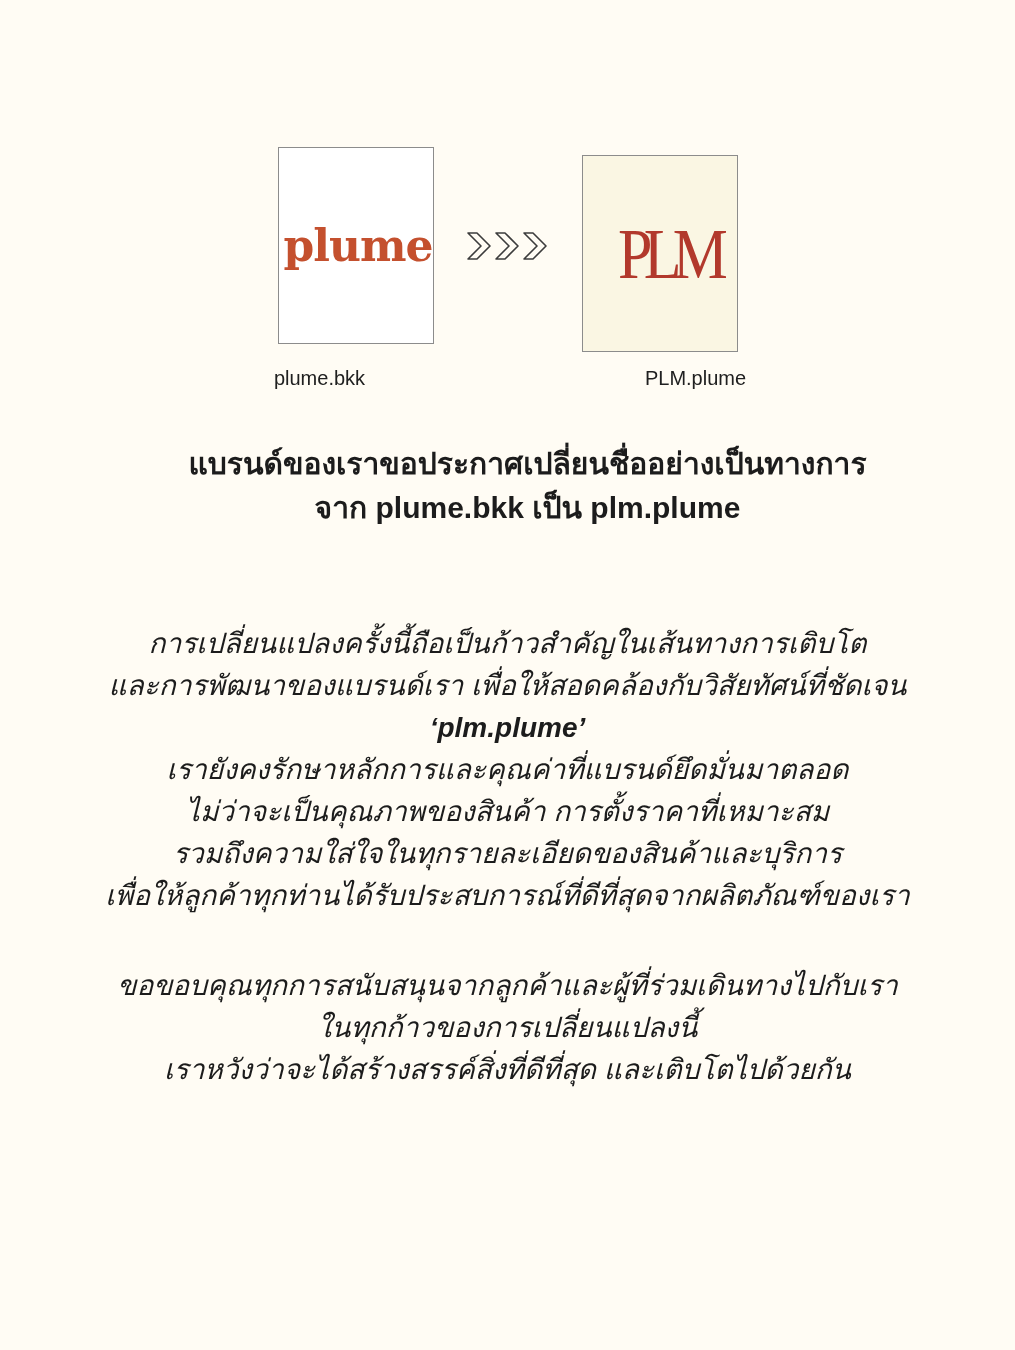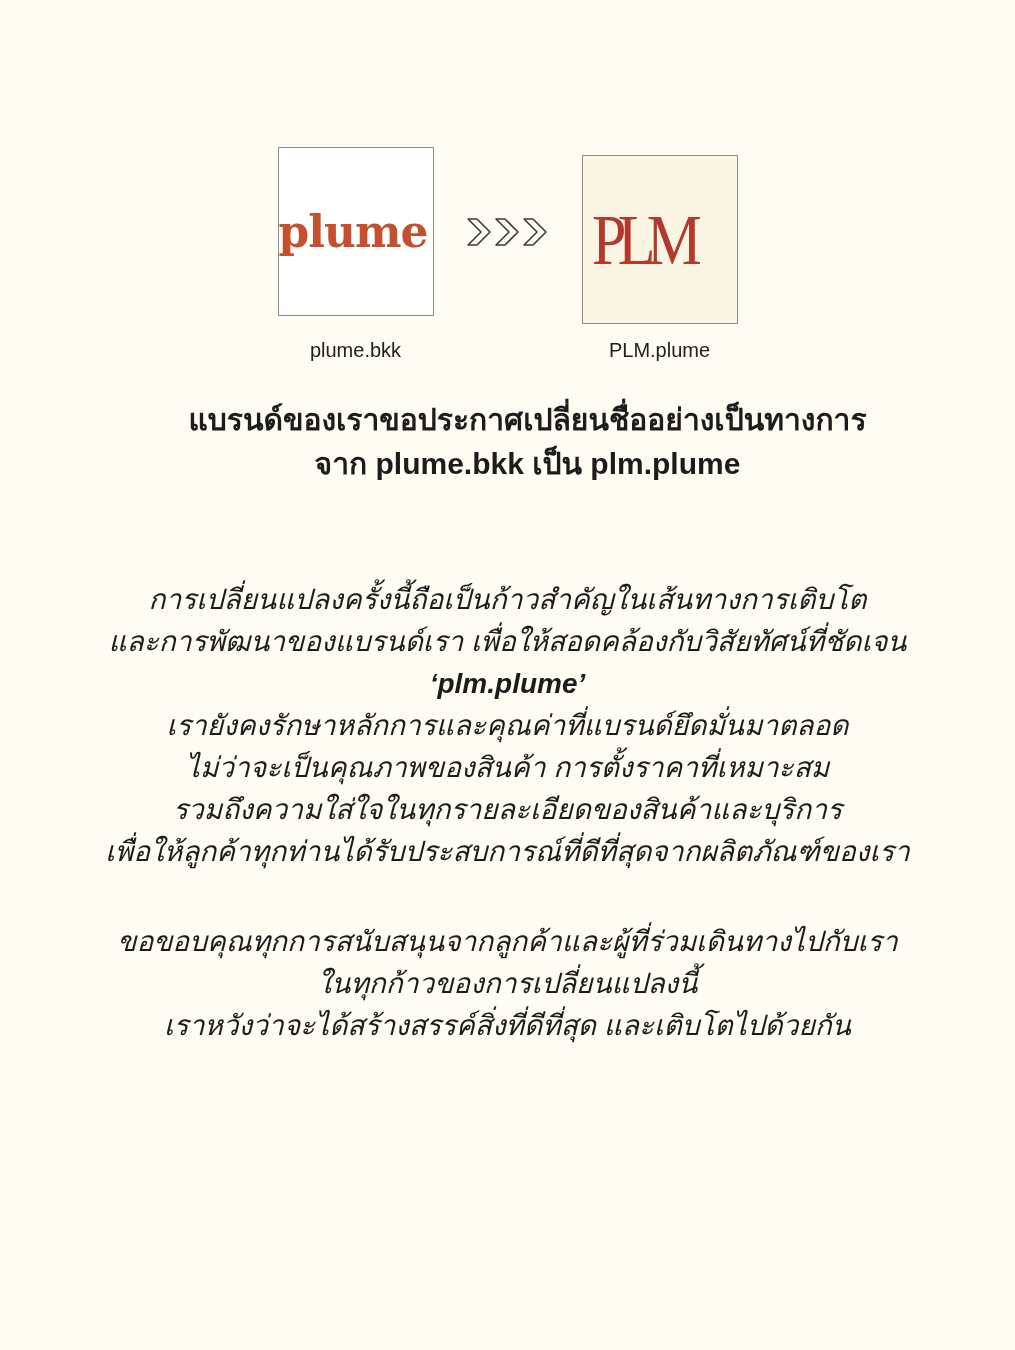--- a/index.html
+++ b/index.html
@@ -28,25 +28,25 @@
 
   
   .logo-row {
     padding-top: 139px;
     display: flex;
     justify-content: center;
     align-items: center;
   }
   .logo-box {
     width: 156px;
-    height: 169px;
+    height: 197px;
     border: 1px solid var(--box-border);
     display: flex;
     align-items: center;
-    justify-content: flex-start;
+    justify-content: flex-end;
   }
   .logo-box.old { background: var(--old-box-bg); }
   .logo-box.new { background: var(--new-box-bg); margin-top: 16px; }
 
   .plume-wordmark {
     font-family: "DejaVu Serif", "Liberation Serif", serif;
     font-weight: 700;
     font-size: 44px;
     letter-spacing: -1px;
     color: var(--logo-red);
@@ -70,32 +70,33 @@
     justify-content: center;
     align-items: center;
   }
 
   
   .caption-row {
     margin-top: 15px;
     display: flex;
     justify-content: center;
     align-items: baseline;
+    gap: 36px;
   }
   .caption {
     width: 156px;
     text-align: center;
     font-size: 20px;
     color: #202020;
   }
   .caption-spacer { width: 148px; }
 
   
   .headline {
-    margin-top: 36px;
+    margin-top: 52px;
     text-align: center;
     font-size: 30px;
     font-weight: 700;
     line-height: 44px;
     padding-left: 40px;
   }
 
   
   .para {
     text-align: center;

